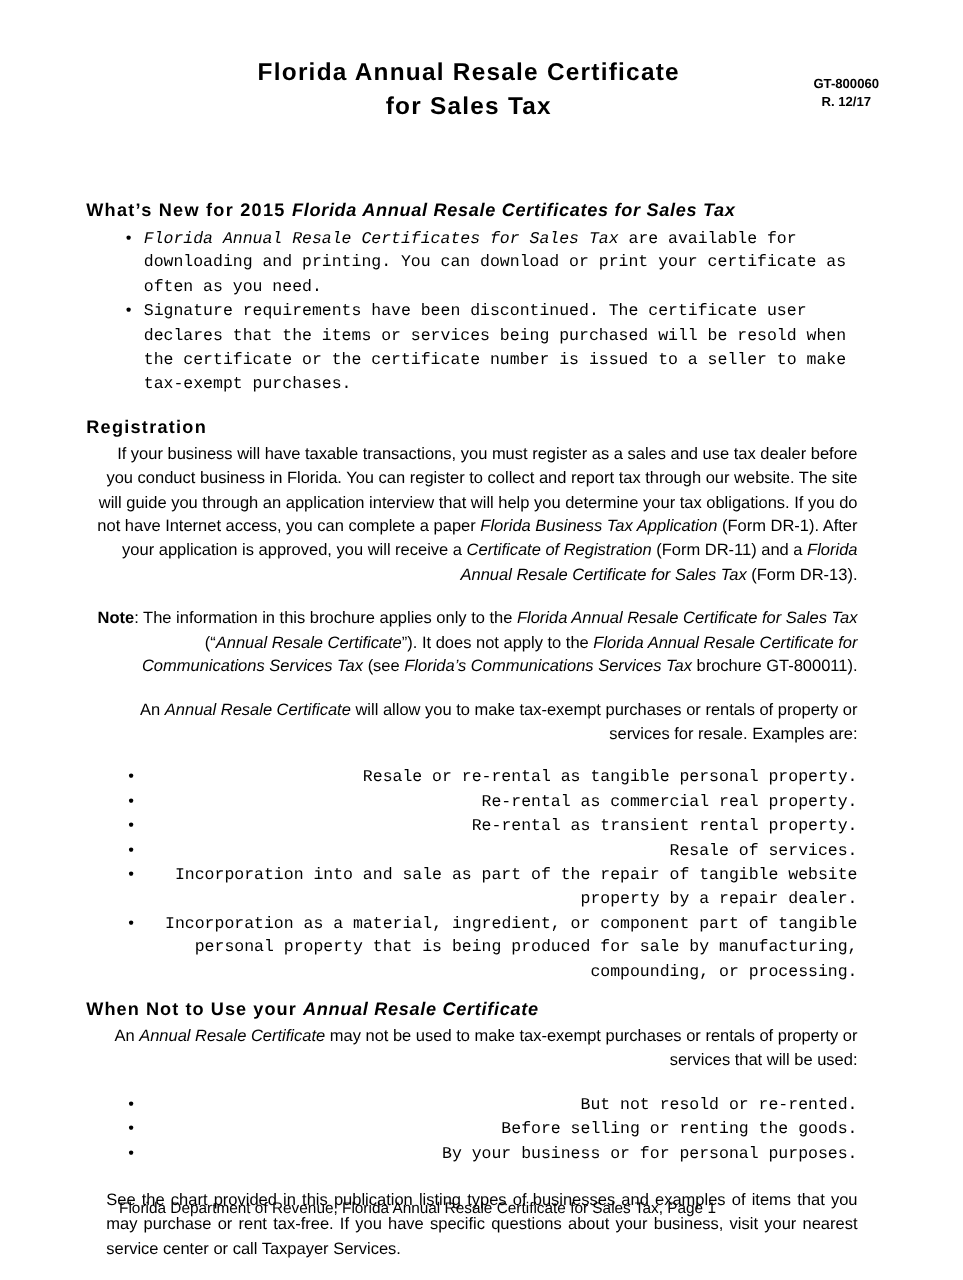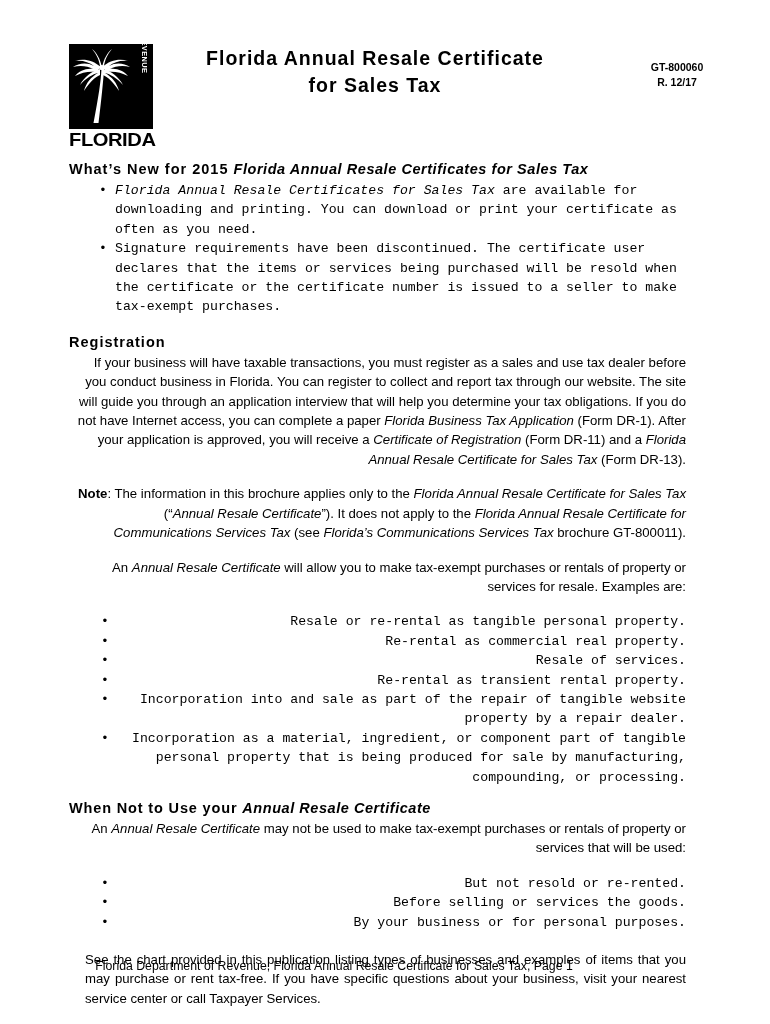--- a/index.html
+++ b/index.html
@@ -182,47 +182,20 @@
     line-height: 16px;
   }
 </style>
 </head>
 <body>
 
 <div class="page">
 
   <div class="header">
 
-    <div class="logo-block">
-      <div class="logo-box">
-        <span class="palm-svg">
-          <svg width="60" height="80" viewBox="0 0 60 80" xmlns="http://www.w3.org/2000/svg">
-            <g fill="#ffffff">
-
-              <path d="M30.5 21 C30 34, 27.5 50, 22.5 76 L27.5 76 C30.5 52, 32.2 34, 33.2 21 Z"></path>
-
-              <path d="M30 20 C22 13, 12 11, 4 14 C11 13, 18 15, 23 19 C16 15, 8 16, 2 20 C9 18, 17 19, 22 22 C15 21, 8 24, 4 29 C11 25, 19 24, 25 25 Z"></path>
-
-              <path d="M31 20 C39 13, 49 11, 57 14 C50 13, 43 15, 38 19 C45 15, 53 16, 59 20 C52 18, 44 19, 39 22 C46 21, 53 24, 57 29 C50 25, 42 24, 36 25 Z"></path>
-
-              <path d="M29 22 C21 24, 13 30, 9 38 C15 31, 22 27, 27 26 C20 30, 15 36, 13 44 C18 36, 24 30, 29 28 Z"></path>
-
-              <path d="M32 22 C40 24, 48 30, 52 38 C46 31, 39 27, 34 26 C41 30, 46 36, 48 44 C43 36, 37 30, 32 28 Z"></path>
-
-              <path d="M30.7 19 C29 12, 26 6, 21 2 C26 8, 28 13, 29 19 Z"></path>
-              <path d="M31.3 19 C33 12, 36 6, 41 2 C36 8, 34 13, 33 19 Z"></path>
-
-              <circle cx="30.8" cy="20.5" r="2.6"></circle>
-            </g>
-          </svg>
-        </span>
-        <div class="dept-vertical">DEPARTMENT OF REVENUE</div>
-      </div>
-      <div class="florida-word">FLORIDA</div>
-    </div>
 
     <div class="doc-title">
       <div>Florida Annual Resale Certificate</div>
       <div>for Sales Tax</div>
     </div>
 
     <div class="form-meta">
       <div>GT-800060</div>
       <div>R. 12/17</div>
     </div>
@@ -244,37 +217,37 @@
 
     <p class="body spaced"><strong>Note</strong><span>: The information in this brochure applies only to the </span><em>Florida Annual Resale Certificate for Sales Tax</em><span> (“</span><em>Annual Resale Certificate</em><span>”).  It does not apply to the </span><em>Florida Annual Resale Certificate for Communications Services Tax</em><span> (see </span><em>Florida’s Communications Services Tax</em><span> brochure GT-800011).</span></p>
 
     <p class="body spaced"><span>An </span><em>Annual Resale Certificate</em><span> will allow you to make tax-exempt purchases or rentals of property or services for resale.  Examples are:</span></p>
 
     <div class="gap-14"></div>
 
     <ul class="bullets wide">
       <li>Resale or re-rental as tangible personal property.</li>
       <li>Re-rental as commercial real property.</li>
+      <li>Re-rental as transient rental property.</li>
       <li>Resale of services.</li>
-      <li>Re-rental as transient rental property.</li>
       <li>Incorporation into and sale as part of the repair of tangible website property by a repair dealer.</li>
       <li>Incorporation as a material, ingredient, or component part of tangible personal property that is being produced for sale by manufacturing, compounding, or processing.</li>
     </ul>
 
     <div class="gap-12"></div>
 
     <h2 class="section-head tight"><span>When Not to Use your </span><span class="ital">Annual Resale Certificate</span></h2>
 
     <p class="body"><span>An </span><em>Annual Resale Certificate</em><span> may not be used to make tax-exempt purchases or rentals of property or services that will be used:</span></p>
 
     <div class="gap-14"></div>
 
     <ul class="bullets wide">
       <li>But not resold or re-rented.</li>
-      <li>Before selling or services the goods.</li>
+      <li>Before selling or renting the goods.</li>
       <li>By your business or for personal purposes.</li>
     </ul>
 
     <div class="gap-18"></div>
 
     <p class="body just">See the chart provided in this publication listing types of businesses and examples of items that you may purchase or rent tax-free. If you have specific questions about your business, visit your nearest service center or call Taxpayer Services.</p>
   </div>
 
   <div class="footer">Florida Department of Revenue, Florida Annual Resale Certificate for Sales Tax, Page 1</div>
 

